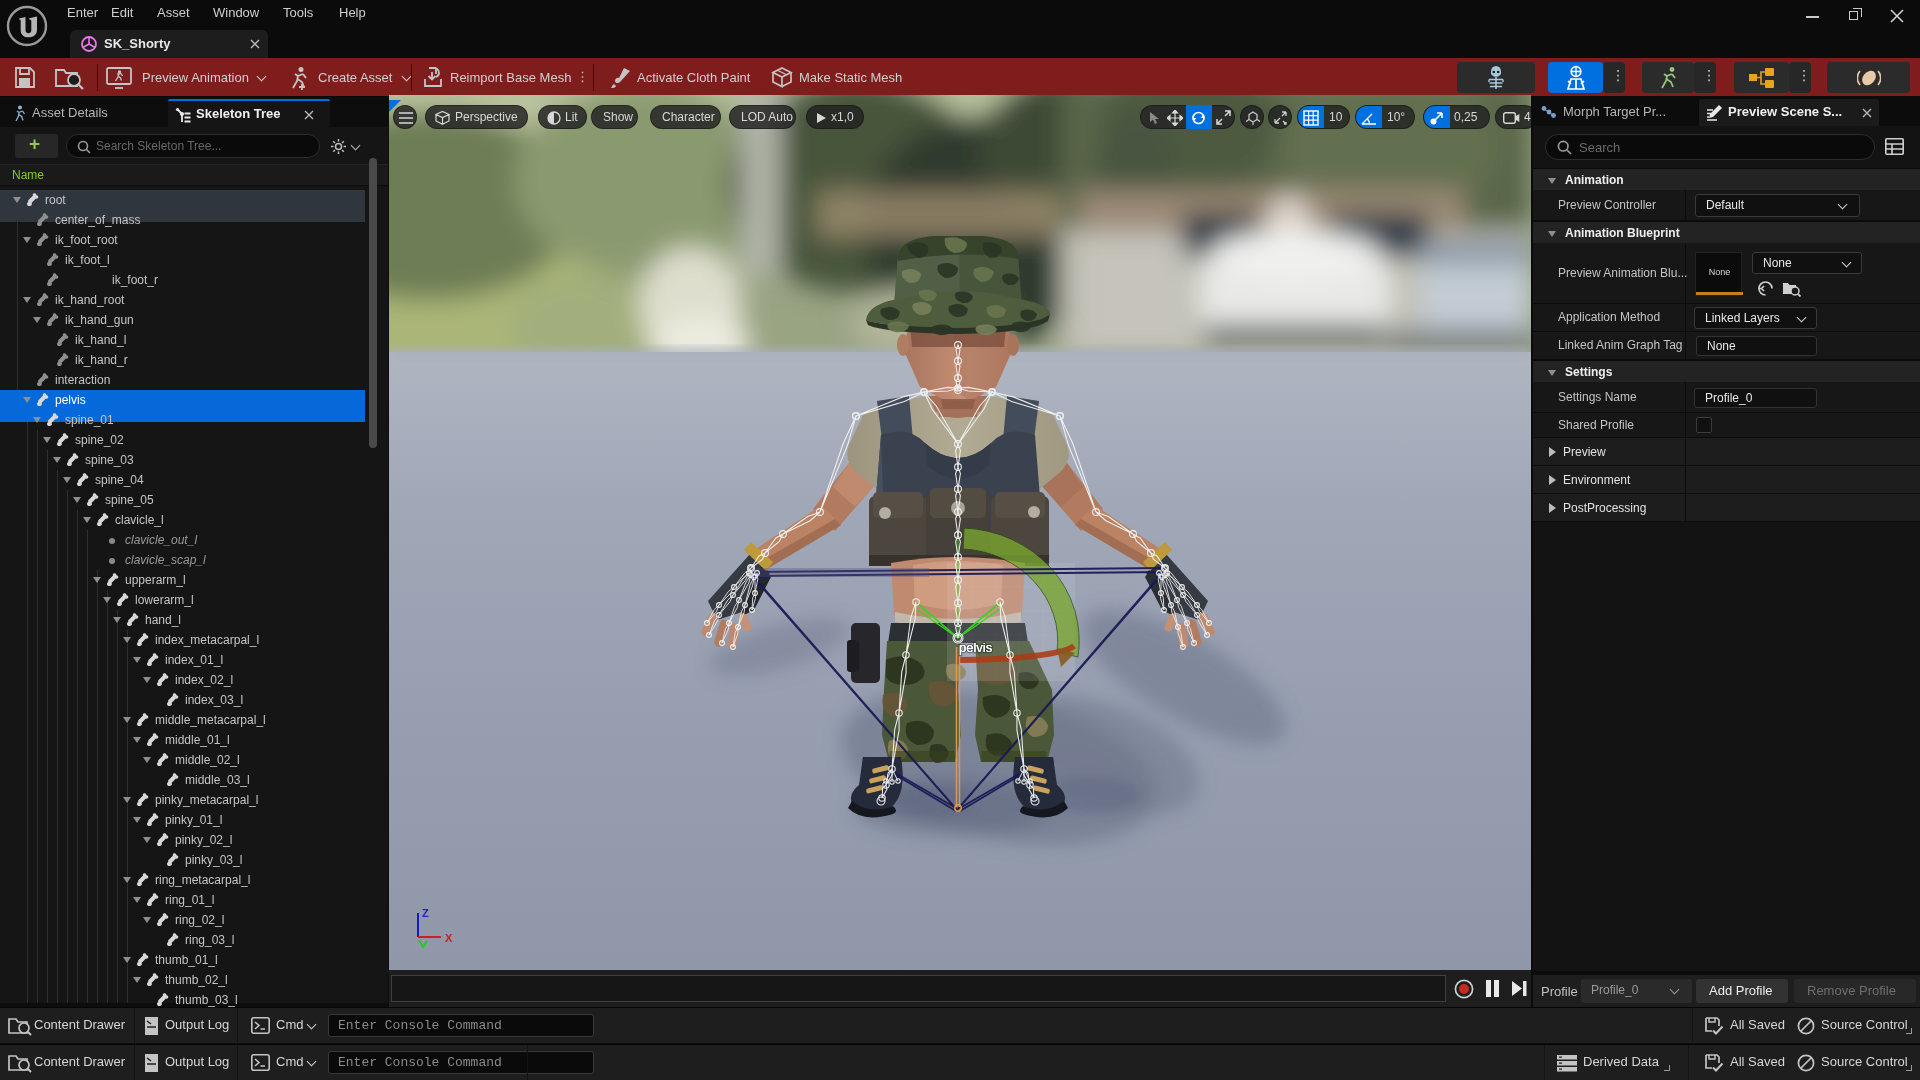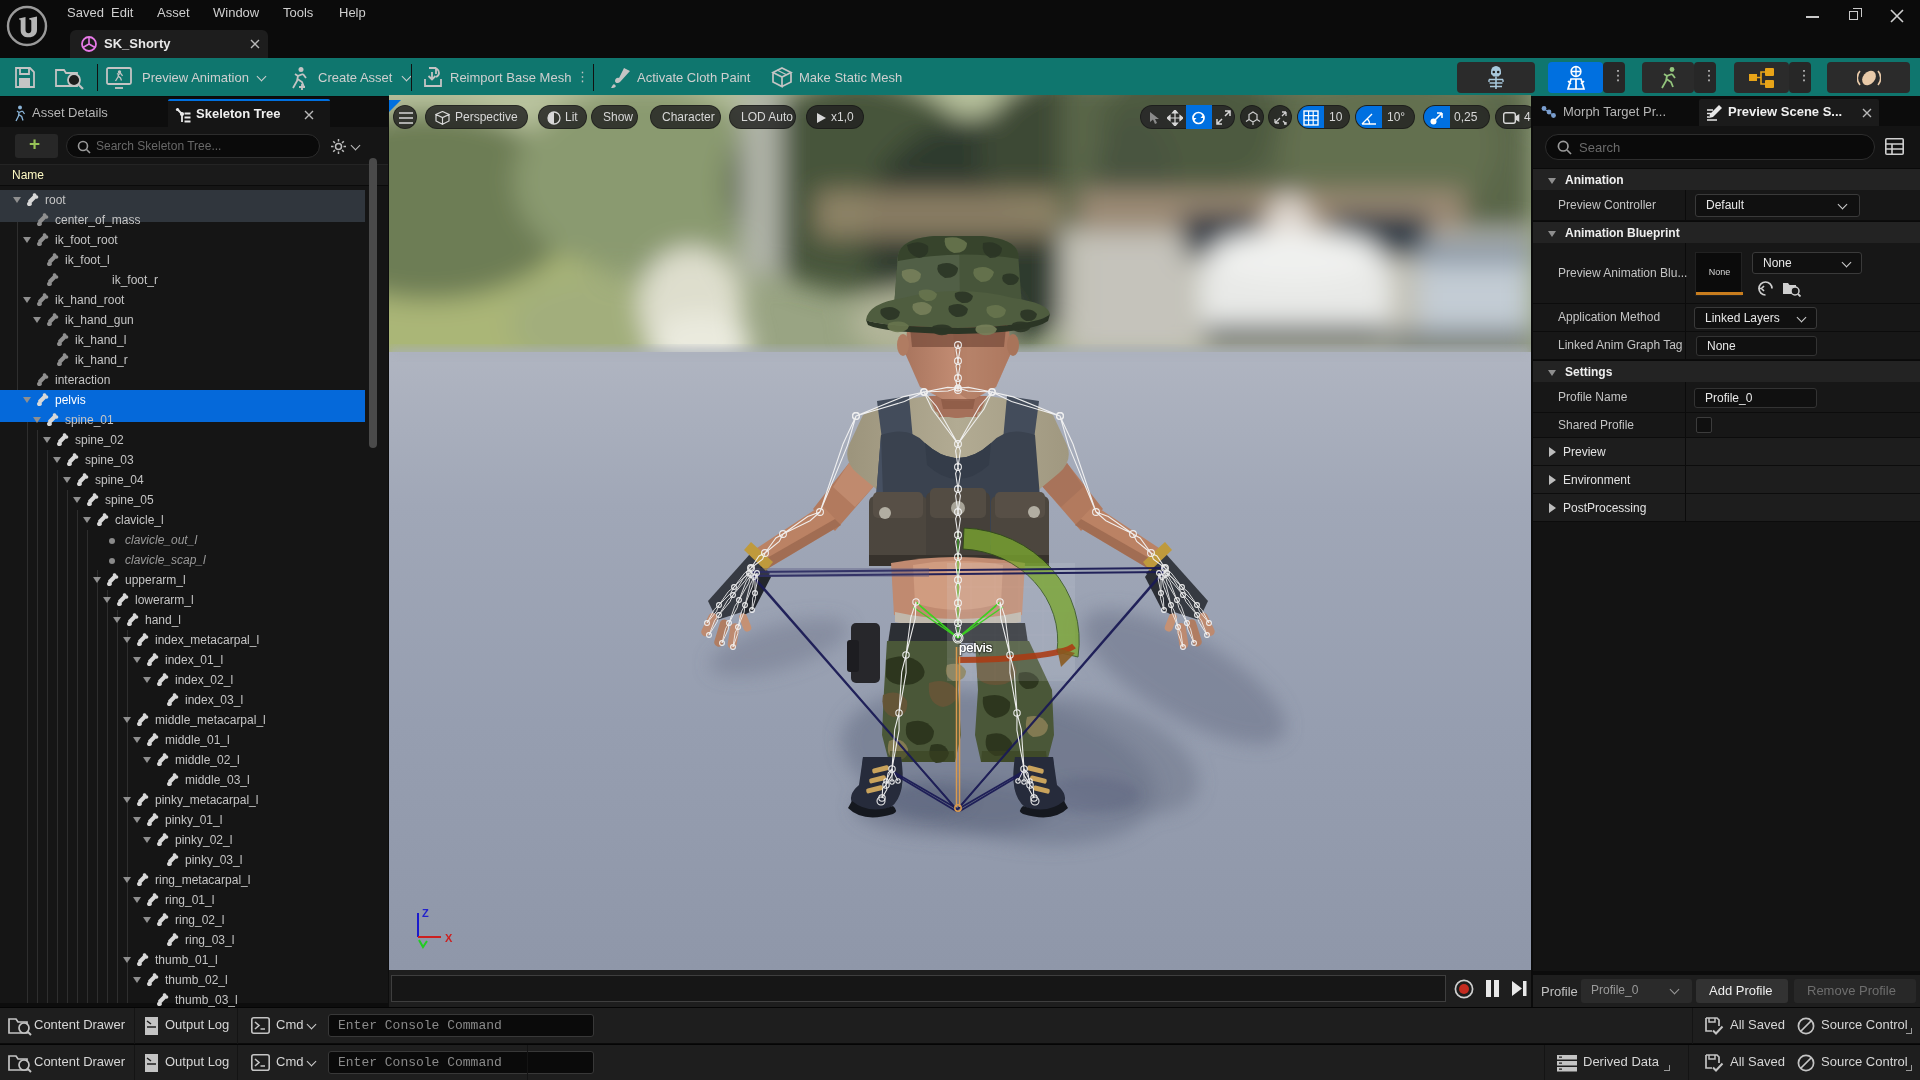--- a/index.html
+++ b/index.html
@@ -7,21 +7,21 @@
   font-family:"Liberation Sans", sans-serif; }
 #app { position:absolute; left:0; top:0; width:1920px; height:1080px; background:#0b0b0b; }
 .abs { position:absolute; }
 
 #menubar { left:0; top:0; width:1920px; height:29px; background:#0b0b0b; }
 .menuitem { position:absolute; top:5px; color:#cfcfcf; font-size:13px; }
 #tabrow { left:0; top:29px; width:1920px; height:29px; background:#0b0b0b; }
 #doctab { position:absolute; left:70px; top:1px; width:198px; height:28px; background:#1d1d1d;
   border-radius:6px 6px 0 0; color:#e8e8e8; font-size:13px; }
 
-#toolbar { left:0; top:58px; width:1920px; height:39px; background:#0f766e; border-bottom:1px solid #0a0a0a;}
+#toolbar { left:0; top:58px; width:1920px; height:39px; background:#7f1d1d; border-bottom:1px solid #0a0a0a;}
 .tbtxt { position:absolute; top:12px; color:#cfcfcf; font-size:13px; }
 .tbsep { position:absolute; top:6px; width:1px; height:27px; background:#111; }
 .modebtn { position:absolute; top:4px; height:31px; background:#2b2b2b; border-radius:4px; }
 
 #leftpanel { left:0; top:97px; width:389px; height:910px; background:#0d0d0d; }
 #lp-tabs { position:absolute; left:0; top:3px; width:389px; height:27px; background:#0d0d0d; }
 #lp-body { position:absolute; left:0; top:30px; width:388px; height:876px; background:#151515; }
 .treerow { position:absolute; left:0; width:365px; height:32px; }
 .trowtxt { position:absolute; top:3px; font-size:12px; color:#c5c5c5; white-space:nowrap; }
 .expander { position:absolute; top:7px; width:0; height:0; border-left:4px solid transparent;
@@ -49,21 +49,21 @@
 
 .vpill { position:absolute; top:10px; height:24px; background:rgba(33,33,33,0.82);
   border:1px solid rgba(10,10,10,0.4); border-radius:13px; color:#d8d8d8; font-size:12px; }
 .vcirc { position:absolute; top:10px; width:24px; height:24px; background:rgba(33,33,33,0.82);
   border:1px solid rgba(10,10,10,0.4); border-radius:13px; }
 </style>
 </head>
 <body>
 <div id="app">
   <div id="menubar" class="abs">
-    <div class="menuitem" style="left:67px;">Saved</div>
+    <div class="menuitem" style="left:67px;">Enter</div>
     <div class="menuitem" style="left:111px;">Edit</div>
     <div class="menuitem" style="left:157px;">Asset</div>
     <div class="menuitem" style="left:213px;">Window</div>
     <div class="menuitem" style="left:283px;">Tools</div>
     <div class="menuitem" style="left:339px;">Help</div>
     <div class="abs" style="left:1806px; top:16px; width:13px; height:2px; background:#c9c9c9;"></div>
     <div class="abs" style="left:1849px; top:11px; width:9px; height:9px; border:1.5px solid #c9c9c9;"></div>
     <div class="abs" style="left:1853px; top:8px; width:9px; height:9px; border:1.5px solid #c9c9c9; border-left:none; border-bottom:none;"></div>
     <svg class="abs" style="left:1890px; top:9px;" width="14" height="14" viewBox="0 0 14 14">
       <path d="M1 1 L13 13 M13 1 L1 13" stroke="#d0d0d0" stroke-width="1.6"></path>
@@ -740,21 +740,21 @@
         <div class="abs" style="left:29px; top:4px; color:#686868; font-size:12px;">Search Skeleton Tree...</div>
       </div>
       <svg class="abs" style="left:330px; top:11px;" width="17" height="17" viewBox="0 0 17 17">
         <circle cx="8.5" cy="8.5" r="3" fill="none" stroke="#bdbdbd" stroke-width="1.5"></circle>
         <g stroke="#bdbdbd" stroke-width="1.5">
           <path d="M8.5 1 L8.5 3.5 M8.5 13.5 L8.5 16 M1 8.5 L3.5 8.5 M13.5 8.5 L16 8.5 M3.2 3.2 L5 5 M12 12 L13.8 13.8 M13.8 3.2 L12 5 M5 12 L3.2 13.8"></path>
         </g>
       </svg>
       <div class="chev" style="left:352px; top:15px; border-color:#bdbdbd;"></div>
       <div class="abs" style="left:0px; top:37px; width:388px; height:22px; background:#1a1a1a; border-top:1px solid #242424; border-bottom:1px solid #0b0b0b;">
-        <div class="abs" style="left:12px; top:3px; color:#fef9c3; font-size:12px;">Name</div>
+        <div class="abs" style="left:12px; top:3px; color:#84cc16; font-size:12px;">Name</div>
       </div>
 
       <div class="abs" style="left:17px; top:83px; width:1px; height:200px; background:#2e2e2e;"></div>
       <div class="abs" style="left:27px; top:283px; width:1px; height:593px; background:#2e2e2e;"></div>
       <div class="abs" style="left:37px; top:303px; width:1px; height:573px; background:#2e2e2e;"></div>
       <div class="abs" style="left:47px; top:323px; width:1px; height:553px; background:#2e2e2e;"></div>
       <div class="abs" style="left:57px; top:343px; width:1px; height:533px; background:#2e2e2e;"></div>
       <div class="abs" style="left:67px; top:363px; width:1px; height:513px; background:#2e2e2e;"></div>
       <div class="abs" style="left:77px; top:383px; width:1px; height:493px; background:#2e2e2e;"></div>
       <div class="abs" style="left:87px; top:403px; width:1px; height:473px; background:#2e2e2e;"></div>
@@ -1121,21 +1121,21 @@
           <div class="abs" style="left:10px; top:2px;">None</div>
         </div>
       </div>
       <div class="rp-section" style="top:234px;">
         <div class="expander" style="left:15px; top:9px;"></div>
         <div class="rp-sec-txt">Settings</div>
       </div>
       <div class="rp-row" style="top:256px; height:31px; background:#171717;">
         <div class="rp-coldiv"></div>
           <div class="rp-rowdiv"></div>
-        <div class="rp-label" style="top:8px;">Profile Name</div>
+        <div class="rp-label" style="top:8px;">Settings Name</div>
         <div class="dropdown" style="left:161px; top:6px; width:123px; height:20px; border-color:#333;">
           <div class="abs" style="left:10px; top:2px;">Profile_0</div>
         </div>
       </div>
       <div class="rp-row" style="top:287px; height:25px; background:#171717;">
         <div class="rp-coldiv"></div>
           <div class="rp-rowdiv"></div>
         <div class="rp-label" style="top:5px;">Shared Profile</div>
         <div class="abs" style="left:163px; top:4px; width:16px; height:16px; background:#101010; border:1px solid #3c3c3c; border-radius:2px;"></div>
       </div>

